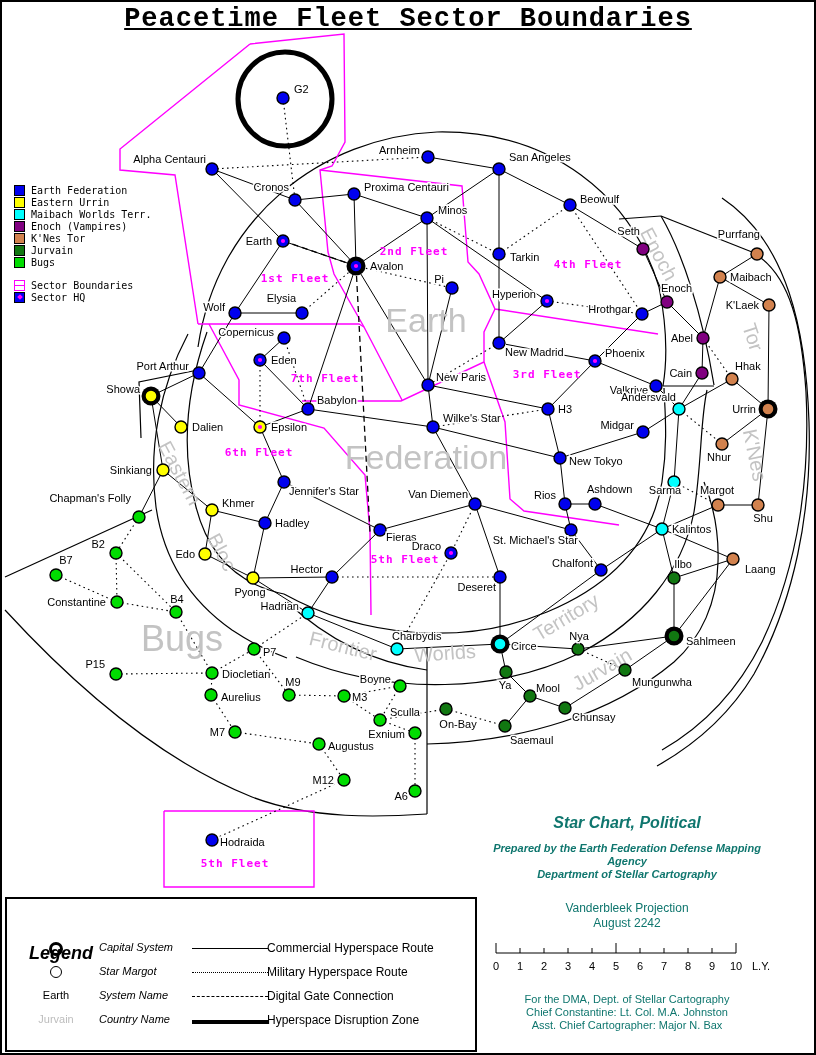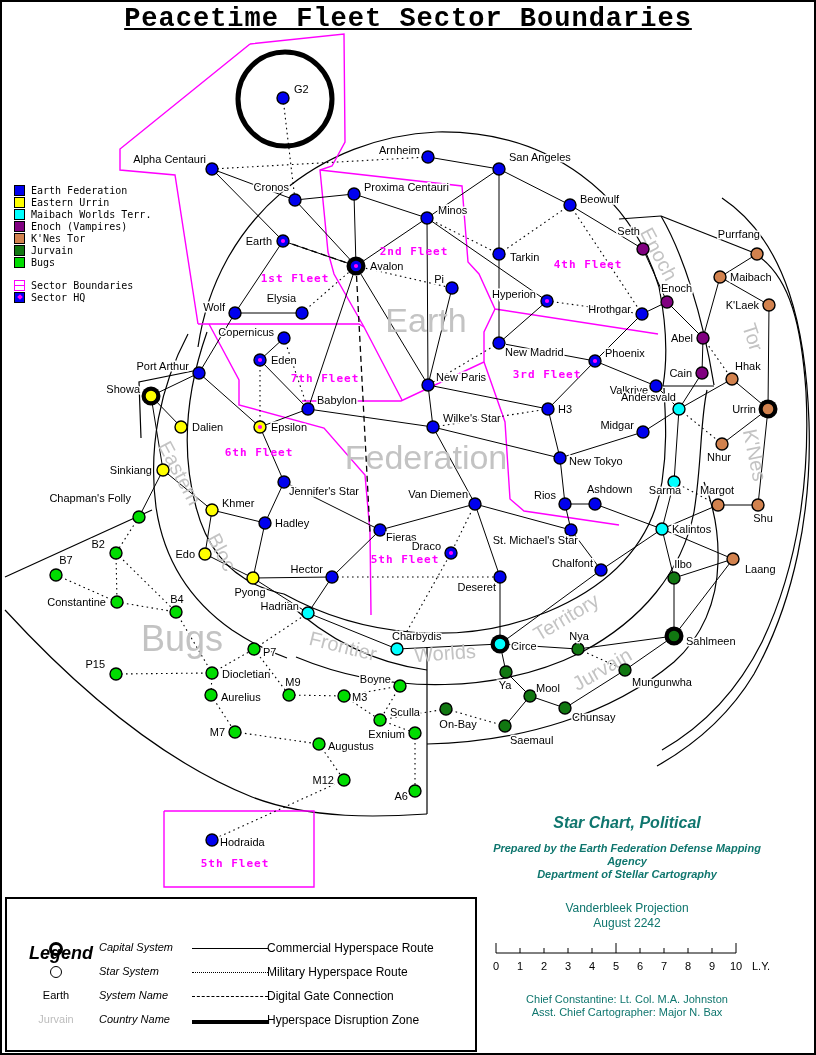--- a/index.html
+++ b/index.html
@@ -476,21 +476,21 @@
   <div id="legend-box">
     <div class="lg-head">Legend</div>
     <div class="lb-row" style="top:38px">
       <span class="lb-icon"><span class="cap-ring"></span></span>
       <span class="lb-label">Capital System</span>
       <span class="lb-line solid"></span>
       <span class="lb-line2">Commercial Hyperspace Route</span>
     </div>
     <div class="lb-row" style="top:62px">
       <span class="lb-icon"><span class="star-ring"></span></span>
-      <span class="lb-label">Star System</span>
+      <span class="lb-label">Star Margot</span>
       <span class="lb-line dotted"></span>
       <span class="lb-line2">Military Hyperspace Route</span>
     </div>
     <div class="lb-row" style="top:86px">
       <span class="lb-icon"><span class="sysname">Earth</span></span>
       <span class="lb-label">System Name</span>
       <span class="lb-line dashed"></span>
       <span class="lb-line2">Digital Gate Connection</span>
     </div>
     <div class="lb-row" style="top:110px">
@@ -531,17 +531,18 @@
         <text x="182" y="31" font-size="11" text-anchor="middle" fill="#000" font-family="&quot;Liberation Sans&quot;,sans-serif">7</text>
         <line x1="206" y1="14" x2="206" y2="9" stroke="#000" stroke-width="1"></line>
         <text x="206" y="31" font-size="11" text-anchor="middle" fill="#000" font-family="&quot;Liberation Sans&quot;,sans-serif">8</text>
         <line x1="230" y1="14" x2="230" y2="9" stroke="#000" stroke-width="1"></line>
         <text x="230" y="31" font-size="11" text-anchor="middle" fill="#000" font-family="&quot;Liberation Sans&quot;,sans-serif">9</text>
         <line x1="254" y1="14" x2="254" y2="4" stroke="#000" stroke-width="1"></line>
         <text x="254" y="31" font-size="11" text-anchor="middle" fill="#000" font-family="&quot;Liberation Sans&quot;,sans-serif">10</text>
         <text x="270" y="31" font-size="11" text-anchor="start" fill="#000" font-family="&quot;Liberation Sans&quot;,sans-serif">L.Y.</text>
       </svg>
     <div class="info-credit">
+      <div>For the DMA, Dept. of Stellar Cartography</div>
       <div>Chief Constantine: Lt. Col. M.A. Johnston</div>
       <div>Asst. Chief Cartographer: Major N. Bax</div>
     </div>
   </div>
 </div>
 
 </body></html>

